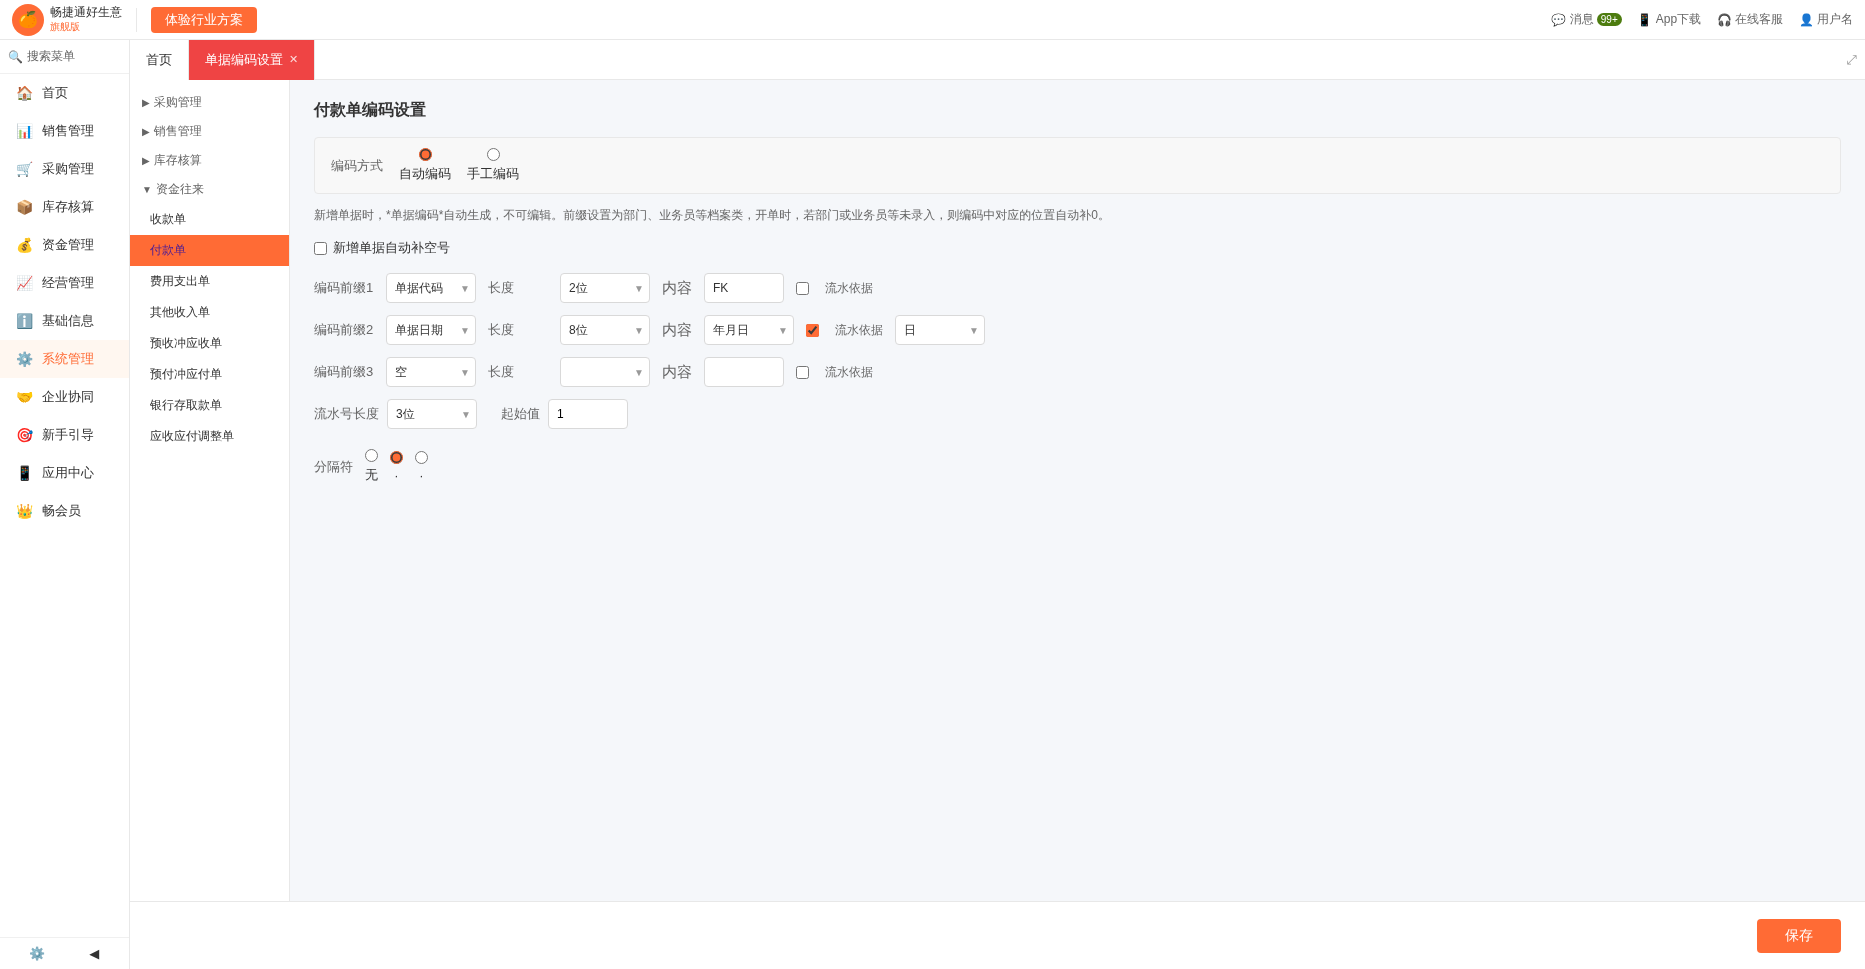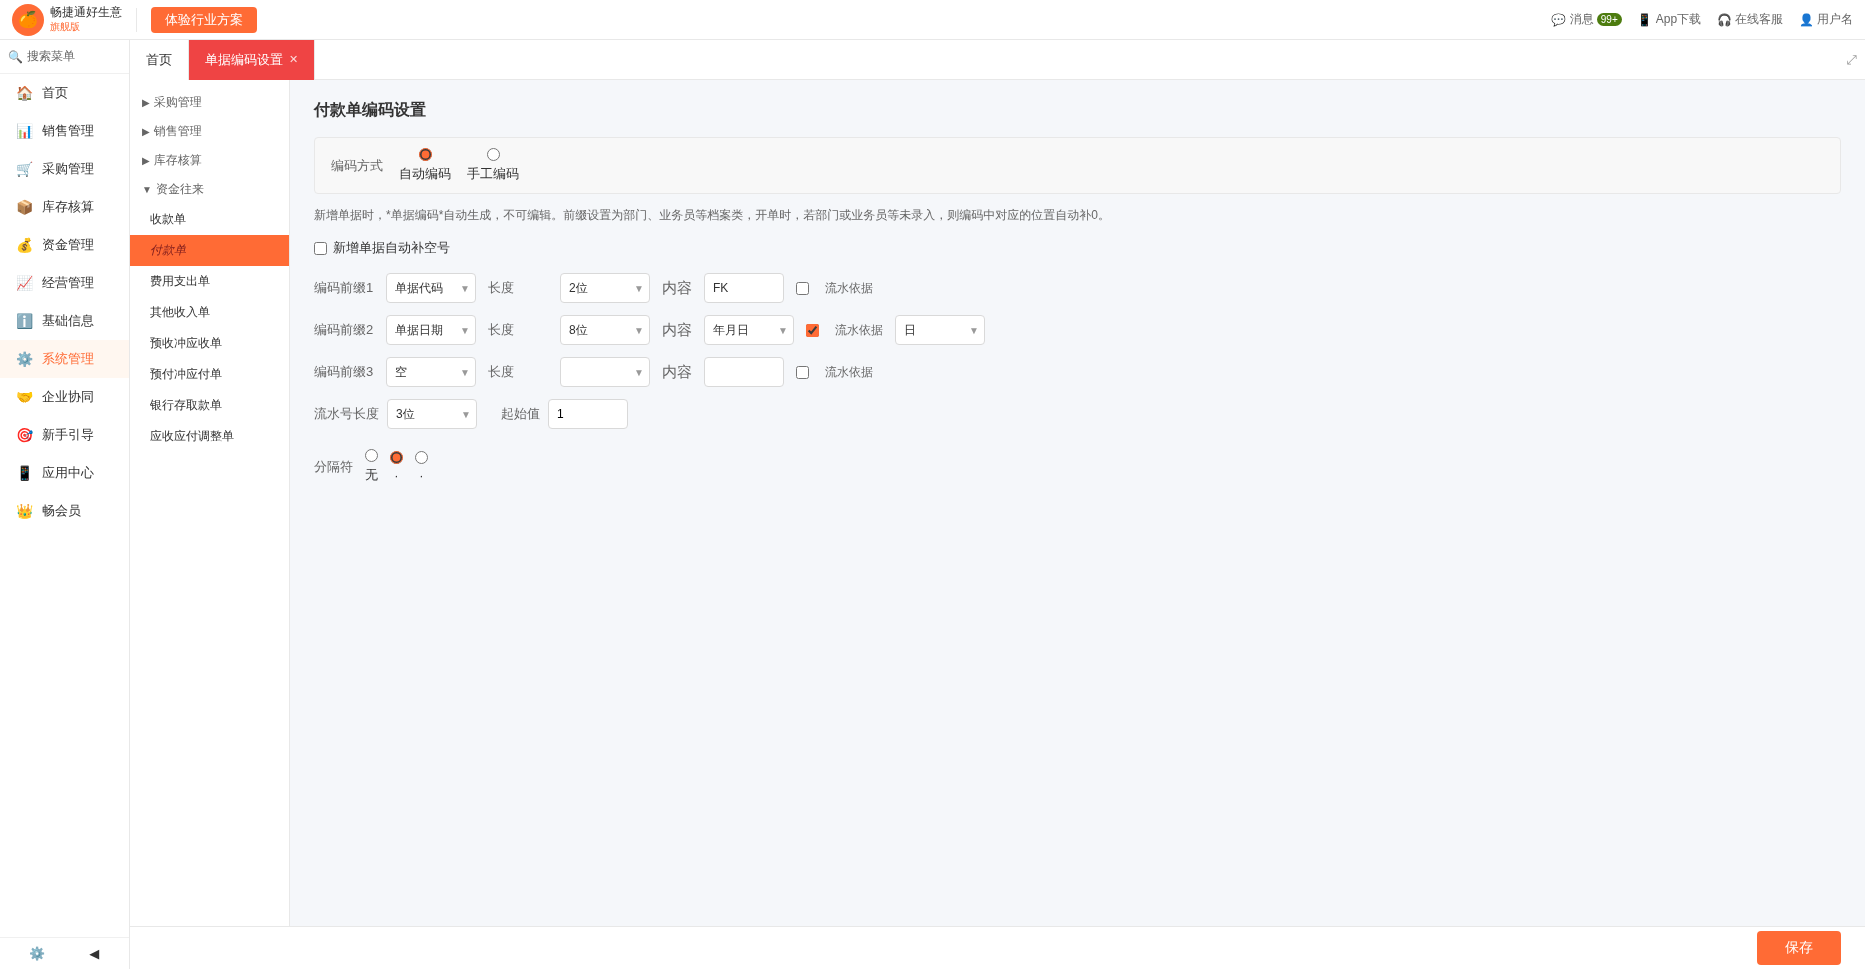--- a/index.html
+++ b/index.html
@@ -38,21 +38,21 @@
     .tab.active { background: #ef4444; color: white; }
     .tab-close { font-size: 11px; cursor: pointer; opacity: 0.8; }
     .tabbar-right { margin-left: auto; display: flex; align-items: center; gap: 8px; padding-right: 8px; }
 
     
     .sub-sidebar { width: 160px; background: #fff; border-right: 1px solid #e8e8e8; flex-shrink: 0; overflow-y: auto; padding: 8px 0; }
     .sub-sidebar-group { }
     .sub-sidebar-group-title { padding: 6px 12px; color: #666; font-size: 12px; display: flex; align-items: center; gap: 4px; cursor: pointer; }
     .sub-sidebar-group-title .arrow { font-size: 10px; }
     .sub-sidebar-item { padding: 7px 20px; font-size: 12px; color: #333; cursor: pointer; }
-    .sub-sidebar-item.active { background: #ff6b35; color: #7f1d1d; border-radius: 0; font-style: italic; }
+    .sub-sidebar-item.active { background: #ff6b35; color: #4c1d95; border-radius: 0; }
 
     
     .main-content { flex: 1; padding: 20px 24px; overflow-y: auto; background: #f5f7fa; }
     .page-title { font-size: 16px; font-weight: bold; color: #333; margin-bottom: 16px; }
     .encoding-method { display: flex; align-items: center; gap: 16px; padding: 10px 16px; background: #f8f8f8; border-radius: 4px; margin-bottom: 12px; border: 1px solid #e8e8e8; }
     .encoding-label { color: #666; font-size: 13px; }
     .radio-group { display: flex; align-items: center; gap: 16px; }
     .radio-item { display: flex; align-items: center; gap: 4px; cursor: pointer; font-size: 13px; flex-direction: column; }
     .radio-item input[type="radio"] { accent-color: #ff6b35; }
 
@@ -79,21 +79,21 @@
 
     
     .checkbox-item { display: flex; align-items: center; gap: 16px; font-size: 12px; color: #666; }
     .checkbox-item input[type="checkbox"] { accent-color: #ff6b35; }
 
     
     .separator-row { display: flex; align-items: center; gap: 12px; margin-top: 20px; }
     .separator-label { font-size: 13px; color: #666; }
 
     
-    .bottom-bar { height: 43px; background: #fff; border-top: 1px solid #e8e8e8; display: flex; align-items: center; justify-content: flex-end; padding: 0 24px; flex-shrink: 0; }
+    .bottom-bar { height: 68px; background: #fff; border-top: 1px solid #e8e8e8; display: flex; align-items: center; justify-content: flex-end; padding: 0 24px; flex-shrink: 0; }
     .btn-save { background: #ff6b35; color: white; border: none; padding: 8px 28px; border-radius: 4px; font-size: 14px; cursor: pointer; }
 
     
     .seq-row { display: flex; align-items: center; gap: 24px; margin-bottom: 12px; }
     .seq-item { display: flex; align-items: center; gap: 8px; }
     .seq-label { font-size: 13px; color: #666; }
     .seq-input { height: 30px; border: 1px solid #d9d9d9; border-radius: 4px; padding: 0 8px; font-size: 12px; width: 80px; }
   </style>
 </head>
 <body>

